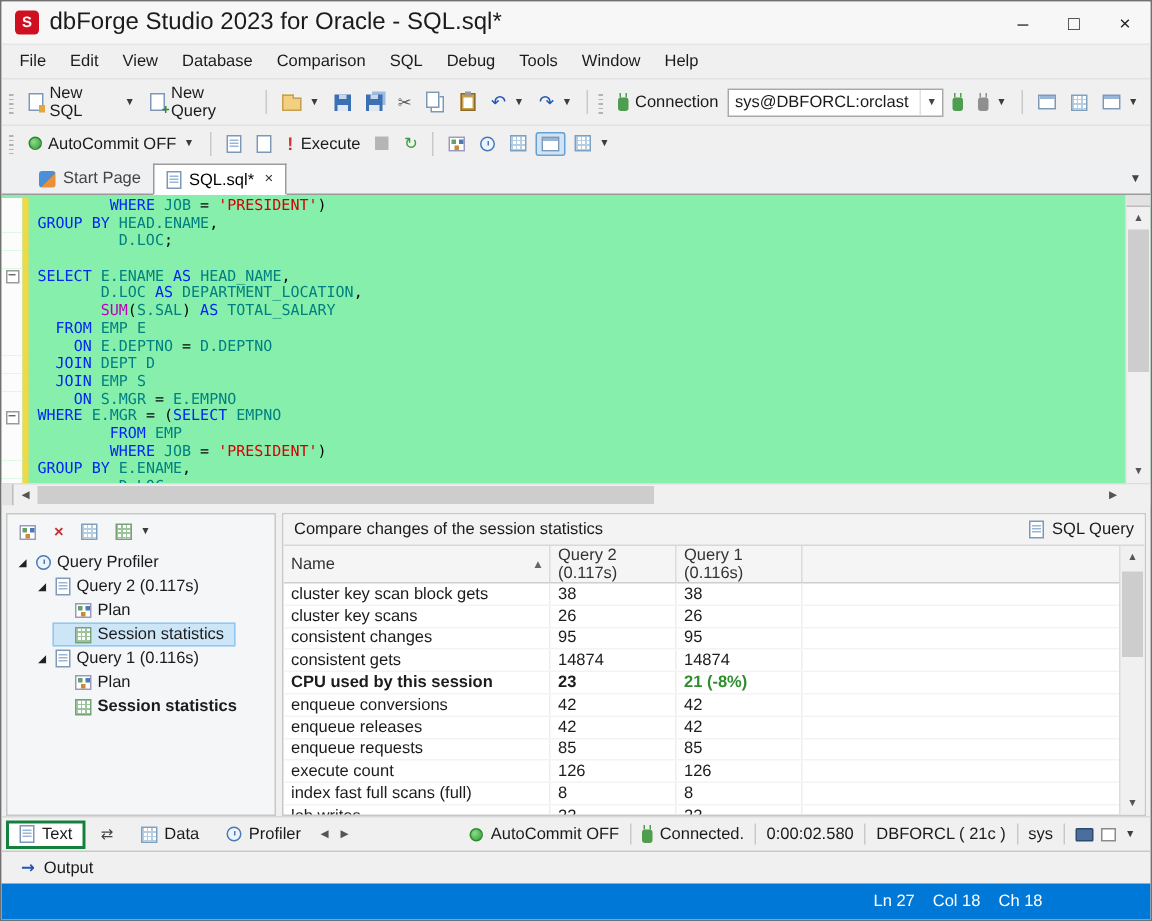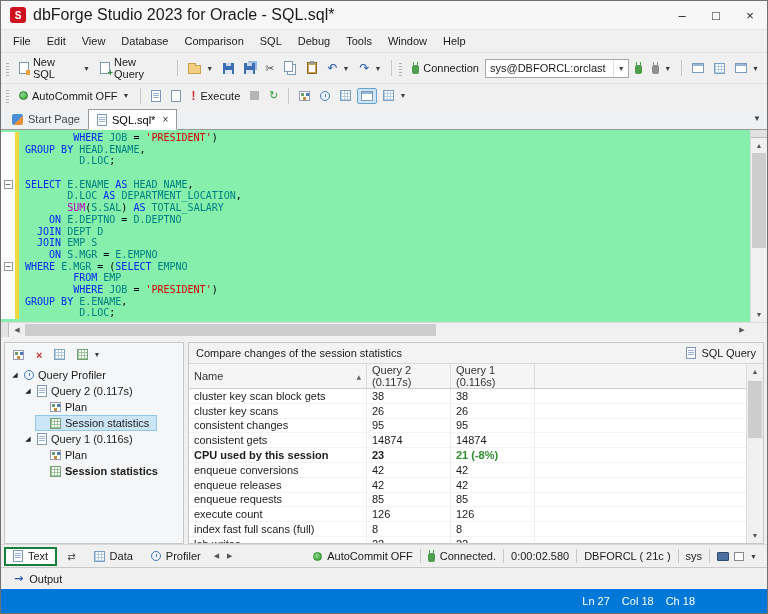--- a/index.html
+++ b/index.html
@@ -64,21 +64,21 @@
   .i-clockq{width:10px;height:10px;border-radius:50%;border:1px solid #4a7ab5;position:relative;background:#eef4fb;}
   .i-clockq::before{content:"";position:absolute;left:4px;top:2px;width:1px;height:3px;background:#4a7ab5;}
   .i-plan{width:11px;height:10px;position:relative;background:#fff;border:1px solid #9a9ac0;}
   .i-plan::before{content:"";position:absolute;left:1px;top:1px;width:3px;height:3px;background:#6a9e6a;box-shadow:5px 0 0 #4a7ab5,2px 4px 0 #c98a3a;}
   .i-start{width:11px;height:11px;border-radius:2px;background:linear-gradient(135deg,#4a90d9 55%,#e8913a 55%);}
   .i-out{color:#2456b0;font-weight:bold;font-family:"DejaVu Sans",sans-serif;}
   .i-swap{font-size:10px;color:#444;font-family:"DejaVu Sans",sans-serif;}
   .i-redx{color:#c43030;font-weight:bold;font-size:11px;}
 
   
-  .tabbar{flex:0 0 23px;display:flex;align-items:flex-end;background:#eef0f2;padding-left:3px;border-bottom:1px solid #9a9a9a;}
+  .tabbar{flex:0 0 23px;display:flex;align-items:flex-end;background:#eef0f2;padding-left:17px;border-bottom:1px solid #9a9a9a;}
   .dtab{height:20px;display:flex;align-items:center;gap:5px;padding:0 8px;color:#444;}
   .dtab.active{background:#fff;border:1px solid #9a9a9a;border-bottom:1px solid #fff;margin-bottom:-1px;height:21px;color:#000;}
   .tab-close{font-size:10px;margin-left:2px;color:#333;}
   .tab-chevron{margin-left:auto;margin-right:6px;align-self:center;font-size:8px;color:#444;}
 
   
   .editor{flex:1;display:flex;background:#86efac;min-height:0;}
   .code-wrap{flex:1;overflow:hidden;padding-top:2px;}
   .code-line{display:flex;height:11.7px;line-height:11.7px;font-family:"DejaVu Sans Mono",monospace;font-size:10px;white-space:pre;}
   .fold{flex:0 0 14px;display:flex;justify-content:center;align-items:center;background:#fcfcfc;}
@@ -302,20 +302,21 @@
 
   <div class="editor">
     <div class="code-wrap">
         <div class="code-line"><span class="fold"></span><span class="chg on"></span><span class="codetxt"><span class="tk-p">        </span><span class="tk-k">WHERE</span><span class="tk-p"> </span><span class="tk-i">JOB</span><span class="tk-p"> = </span><span class="tk-s">'PRESIDENT'</span><span class="tk-p">)</span></span></div>
         <div class="code-line"><span class="fold"></span><span class="chg on"></span><span class="codetxt"><span class="tk-k">GROUP BY</span><span class="tk-p"> </span><span class="tk-i">HEAD.ENAME</span><span class="tk-p">,</span></span></div>
         <div class="code-line"><span class="fold"></span><span class="chg on"></span><span class="codetxt"><span class="tk-p">         </span><span class="tk-i">D.LOC</span><span class="tk-p">;</span></span></div>
         <div class="code-line"><span class="fold"></span><span class="chg on"></span><span class="codetxt"></span></div>
         <div class="code-line"><span class="fold"><span class="fold-box">−</span></span><span class="chg on"></span><span class="codetxt"><span class="tk-k">SELECT</span><span class="tk-p"> </span><span class="tk-i">E.ENAME</span><span class="tk-p"> </span><span class="tk-k">AS</span><span class="tk-p"> </span><span class="tk-i">HEAD_NAME</span><span class="tk-p">,</span></span></div>
         <div class="code-line"><span class="fold"></span><span class="chg on"></span><span class="codetxt"><span class="tk-p">       </span><span class="tk-i">D.LOC</span><span class="tk-p"> </span><span class="tk-k">AS</span><span class="tk-p"> </span><span class="tk-i">DEPARTMENT_LOCATION</span><span class="tk-p">,</span></span></div>
         <div class="code-line"><span class="fold"></span><span class="chg on"></span><span class="codetxt"><span class="tk-p">       </span><span class="tk-f">SUM</span><span class="tk-p">(</span><span class="tk-i">S.SAL</span><span class="tk-p">) </span><span class="tk-k">AS</span><span class="tk-p"> </span><span class="tk-i">TOTAL_SALARY</span></span></div>
+        <div class="code-line"><span class="fold"></span><span class="chg on"></span><span class="codetxt"><span class="tk-p">  </span><span class="tk-k">FROM</span><span class="tk-p"> </span><span class="tk-i">EMP E</span></span></div>
         <div class="code-line"><span class="fold"></span><span class="chg on"></span><span class="codetxt"><span class="tk-p">    </span><span class="tk-k">ON</span><span class="tk-p"> </span><span class="tk-i">E.DEPTNO</span><span class="tk-p"> = </span><span class="tk-i">D.DEPTNO</span></span></div>
         <div class="code-line"><span class="fold"></span><span class="chg on"></span><span class="codetxt"><span class="tk-p">  </span><span class="tk-k">JOIN</span><span class="tk-p"> </span><span class="tk-i">DEPT D</span></span></div>
         <div class="code-line"><span class="fold"></span><span class="chg on"></span><span class="codetxt"><span class="tk-p">  </span><span class="tk-k">JOIN</span><span class="tk-p"> </span><span class="tk-i">EMP S</span></span></div>
         <div class="code-line"><span class="fold"></span><span class="chg on"></span><span class="codetxt"><span class="tk-p">    </span><span class="tk-k">ON</span><span class="tk-p"> </span><span class="tk-i">S.MGR</span><span class="tk-p"> = </span><span class="tk-i">E.EMPNO</span></span></div>
         <div class="code-line"><span class="fold"><span class="fold-box">−</span></span><span class="chg on"></span><span class="codetxt"><span class="tk-k">WHERE</span><span class="tk-p"> </span><span class="tk-i">E.MGR</span><span class="tk-p"> = (</span><span class="tk-k">SELECT</span><span class="tk-p"> </span><span class="tk-i">EMPNO</span></span></div>
         <div class="code-line"><span class="fold"></span><span class="chg on"></span><span class="codetxt"><span class="tk-p">        </span><span class="tk-k">FROM</span><span class="tk-p"> </span><span class="tk-i">EMP</span></span></div>
         <div class="code-line"><span class="fold"></span><span class="chg on"></span><span class="codetxt"><span class="tk-p">        </span><span class="tk-k">WHERE</span><span class="tk-p"> </span><span class="tk-i">JOB</span><span class="tk-p"> = </span><span class="tk-s">'PRESIDENT'</span><span class="tk-p">)</span></span></div>
         <div class="code-line"><span class="fold"></span><span class="chg on"></span><span class="codetxt"><span class="tk-k">GROUP BY</span><span class="tk-p"> </span><span class="tk-i">E.ENAME</span><span class="tk-p">,</span></span></div>
         <div class="code-line"><span class="fold"></span><span class="chg on"></span><span class="codetxt"><span class="tk-p">         </span><span class="tk-i">D.LOC</span><span class="tk-p">;</span></span></div>
       </div>

